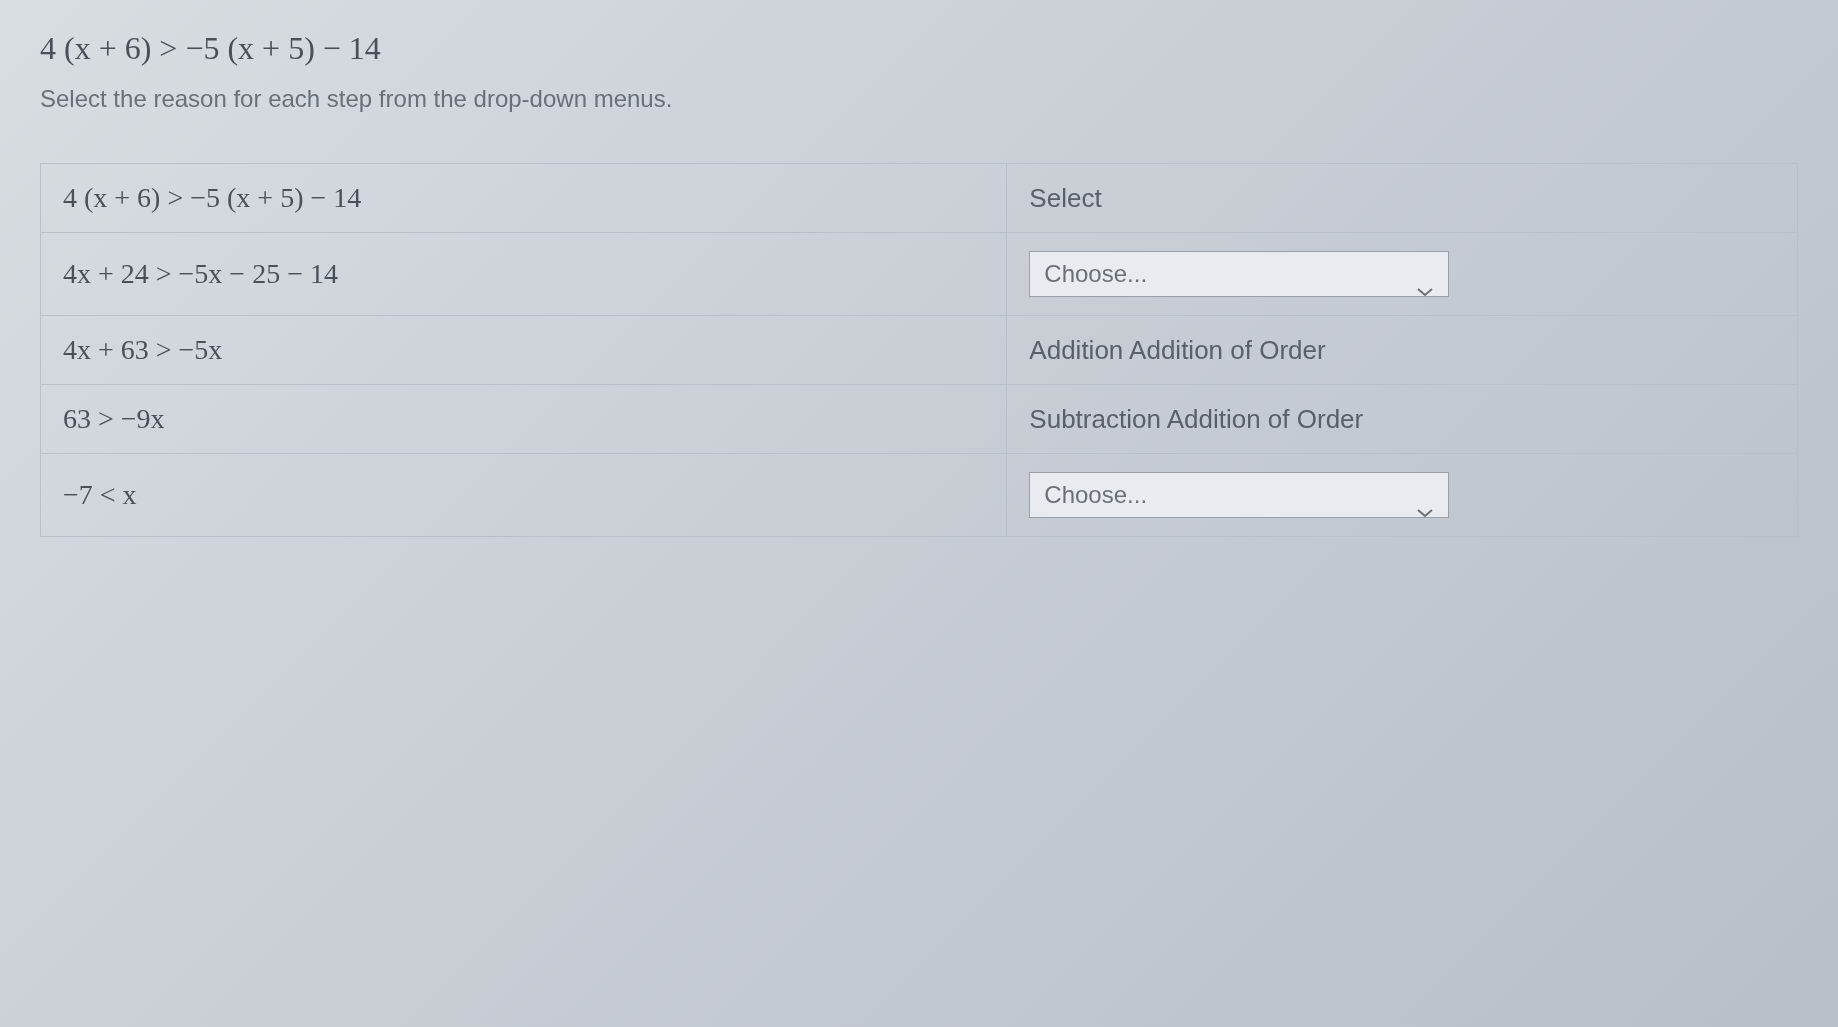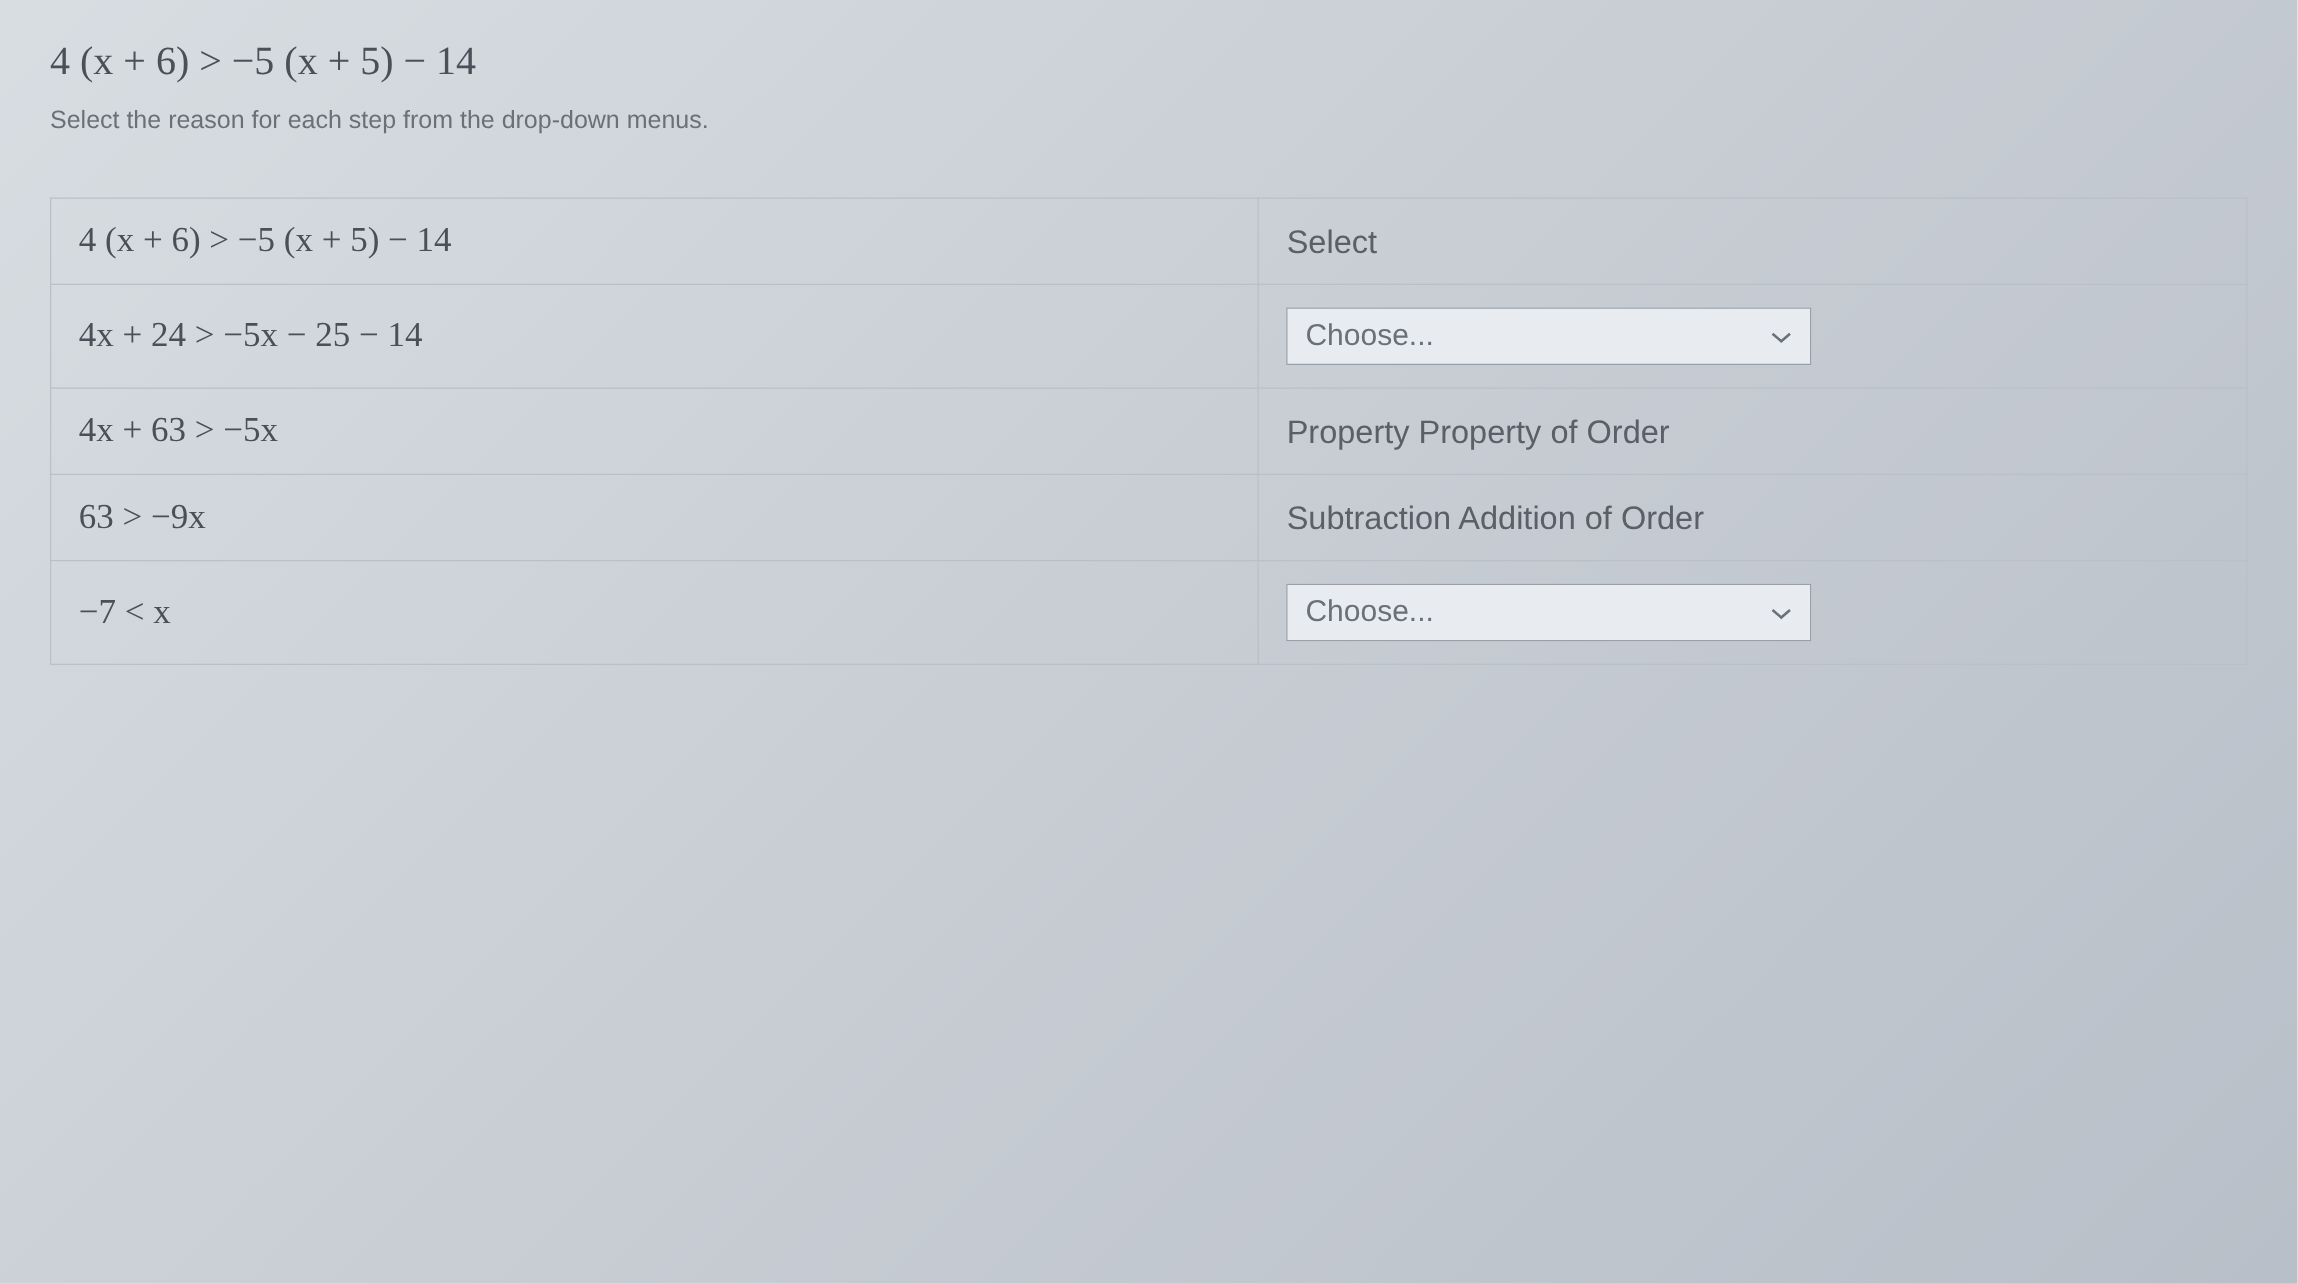--- a/index.html
+++ b/index.html
@@ -18,21 +18,21 @@
       margin-bottom: 40px;
     }
     .main-equation {
       font-size: 32px;
       font-weight: 500;
       color: #4a5058;
       margin-bottom: 18px;
       font-family: 'Times New Roman', serif;
     }
     .instruction {
-      font-size: 20px;
+      font-size: 24px;
       color: #6a7078;
       font-weight: 400;
     }
     .steps-table {
       width: 100%;
       border-collapse: collapse;
       margin-top: 50px;
     }
     .steps-table td {
       border: 1px solid #b8c0c8;
@@ -46,21 +46,21 @@
       font-family: 'Times New Roman', serif;
       font-weight: 500;
     }
     .step-reason {
       width: 45%;
       font-size: 26px;
       color: #5a6068;
     }
     .dropdown {
       display: inline-flex;
-      align-items: flex-start;
+      align-items: flex-end;
       justify-content: space-between;
       width: 420px;
       max-width: 100%;
       padding: 8px 14px;
       border: 1px solid #9aa0a8;
       background: #e8ecf0;
       font-size: 24px;
       color: #6a7078;
       cursor: pointer;
     }
@@ -99,21 +99,21 @@
             <svg viewBox="0 0 18 12" width="18" height="12">
                 <path d="M2 3 L9 9 L16 3" stroke="#6a7078" stroke-width="2" fill="none"></path>
               </svg>
           </span>
         </div>
       </td>
     </tr>
     <tr>
       <td class="step-equation">4x + 63 &gt; −5x</td>
       <td class="step-reason">
-        <span>Property Property of Order</span>
+        <span>Addition Addition of Order</span>
       </td>
     </tr>
     <tr>
       <td class="step-equation">63 &gt; −9x</td>
       <td class="step-reason">
         <span>Subtraction Addition of Order</span>
       </td>
     </tr>
     <tr>
       <td class="step-equation">−7 &lt; x</td>

